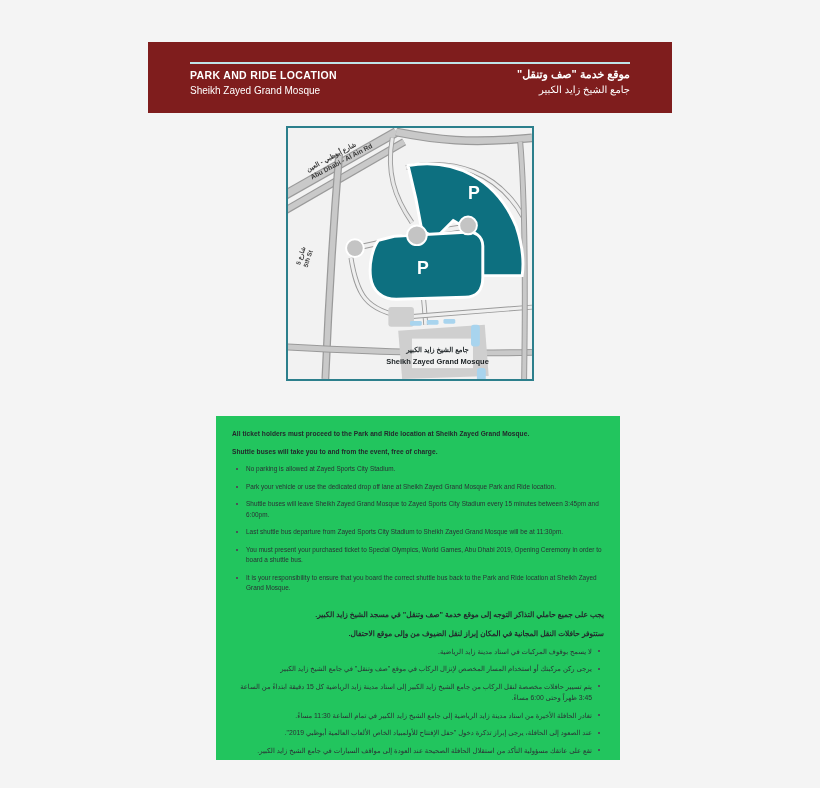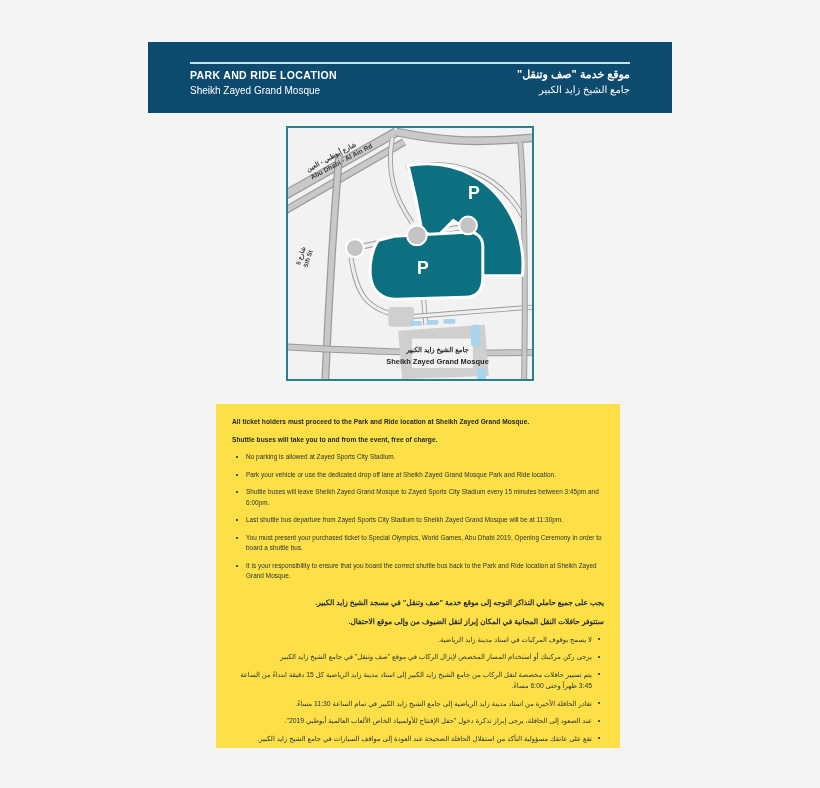--- a/index.html
+++ b/index.html
@@ -22,21 +22,21 @@
     background: #f4f4f4;
   }
 
   
   .header-band {
     position: absolute;
     left: 148px;
     top: 42px;
     width: 524px;
     height: 71px;
-    background: #0c4a6e;
+    background: #7f1d1d;
   }
   .header-inner {
     position: absolute;
     left: 42px;
     right: 42px;
     top: 0;
     bottom: 0;
   }
   .header-rule {
     position: absolute;
@@ -102,24 +102,24 @@
   .map-svg {
     display: block;
     width: 100%;
     height: 100%;
   }
 
   
   .info-panel {
     position: absolute;
     left: 216px;
-    top: 404px;
+    top: 416px;
     width: 404px;
     height: 344px;
-    background: #fde047;
+    background: #22c55e;
     padding: 12px 16px 10px 16px;
   }
   .lead {
     font-size: 6.6px;
     font-weight: bold;
     color: #23292c;
     line-height: 11px;
     margin-bottom: 7px;
     letter-spacing: 0.05px;
   }

